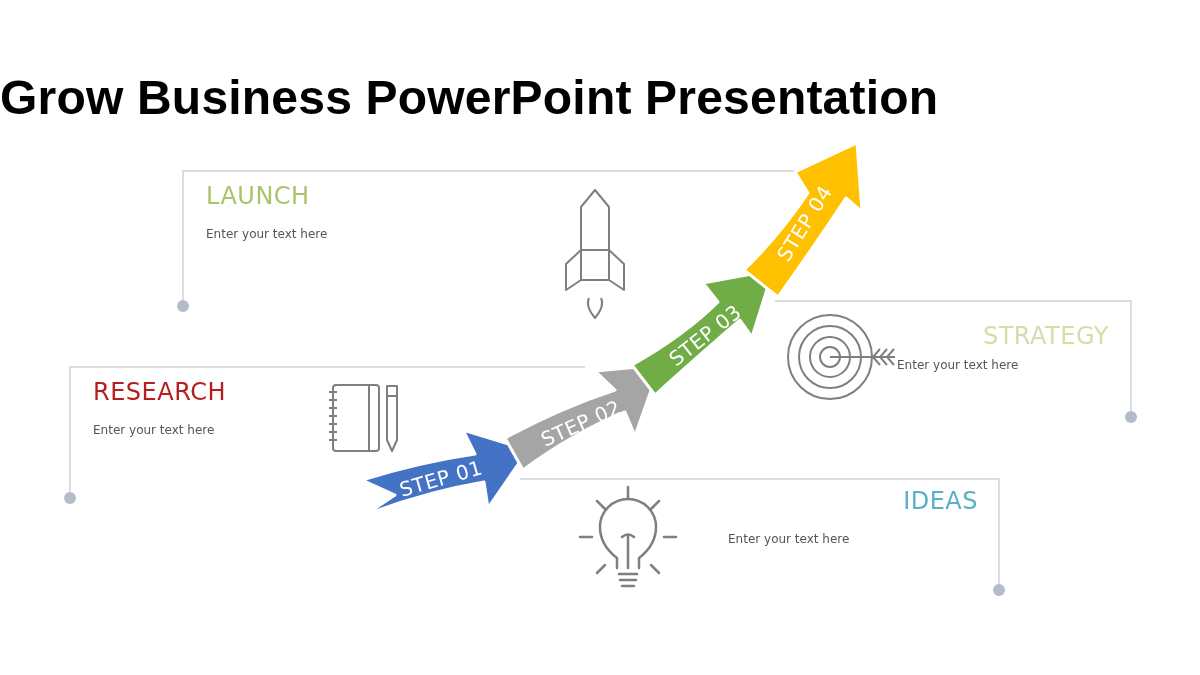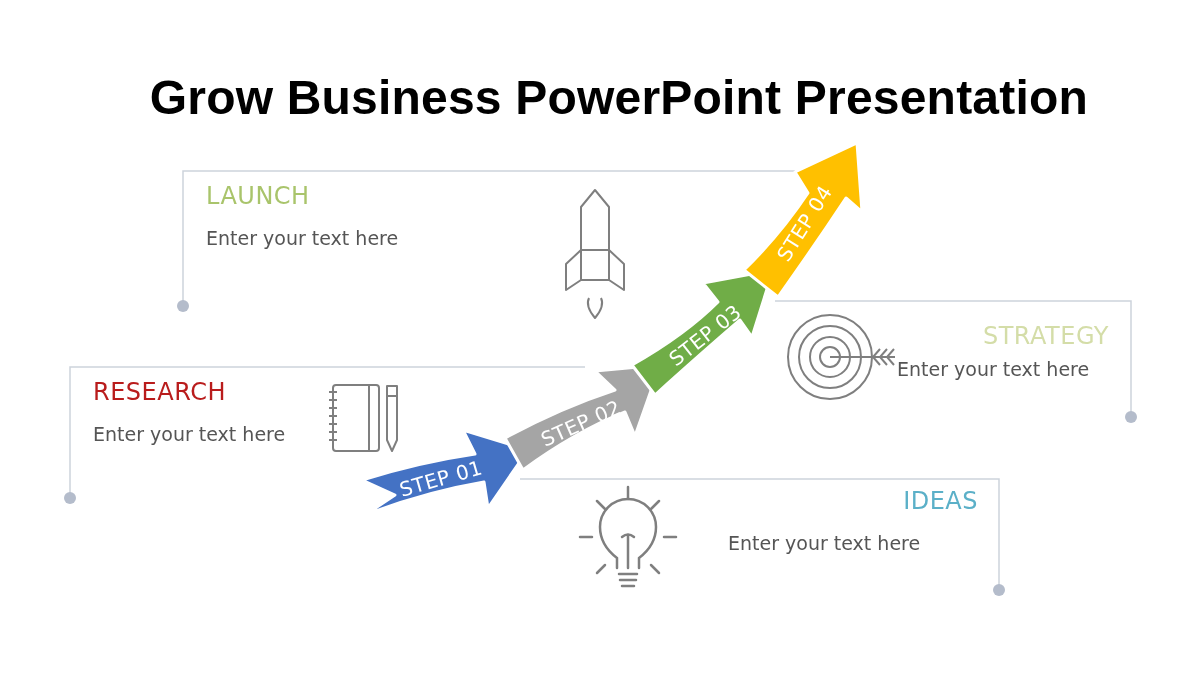--- a/index.html
+++ b/index.html
@@ -1,19 +1,19 @@
 <!DOCTYPE html>
 <html><head>
   <meta charset="utf-8">
   <style>
     html, body { margin: 0; padding: 0; background: #ffffff; }
     body { width: 1200px; height: 675px; position: relative; overflow: hidden; font-family: "Liberation Sans", sans-serif; }
-    .title { position: absolute; left: 0; top: 70px; width: 1088px; text-align: right; font-family: "Liberation Sans", sans-serif; font-weight: bold; font-size: 48px; color: #000000; letter-spacing: 0.2px; }
+    .title { position: absolute; left: 0; top: 70px; width: 1088px; text-align: left; font-family: "Liberation Sans", sans-serif; font-weight: bold; font-size: 48px; color: #000000; letter-spacing: 0.2px; }
     .heading { position: absolute; font-family: "DejaVu Sans", sans-serif; font-size: 24px; font-weight: normal; letter-spacing: 0.5px; }
-    .body-text { position: absolute; font-family: "DejaVu Sans", sans-serif; font-size: 19px; color: #555555; }
+    .body-text { position: absolute; font-family: "DejaVu Sans", sans-serif; font-size: 12px; color: #555555; }
     svg.canvas { position: absolute; left: 0; top: 0; }
     .arrow-label { font-family: "DejaVu Sans", sans-serif; font-size: 20px; fill: #ffffff; letter-spacing: 0.5px; }
   </style>
 </head>
 <body>
 
 <div class="title">Grow Business PowerPoint Presentation</div>
 
 <svg class="canvas" width="1200" height="675" viewBox="0 0 1200 675">
 

